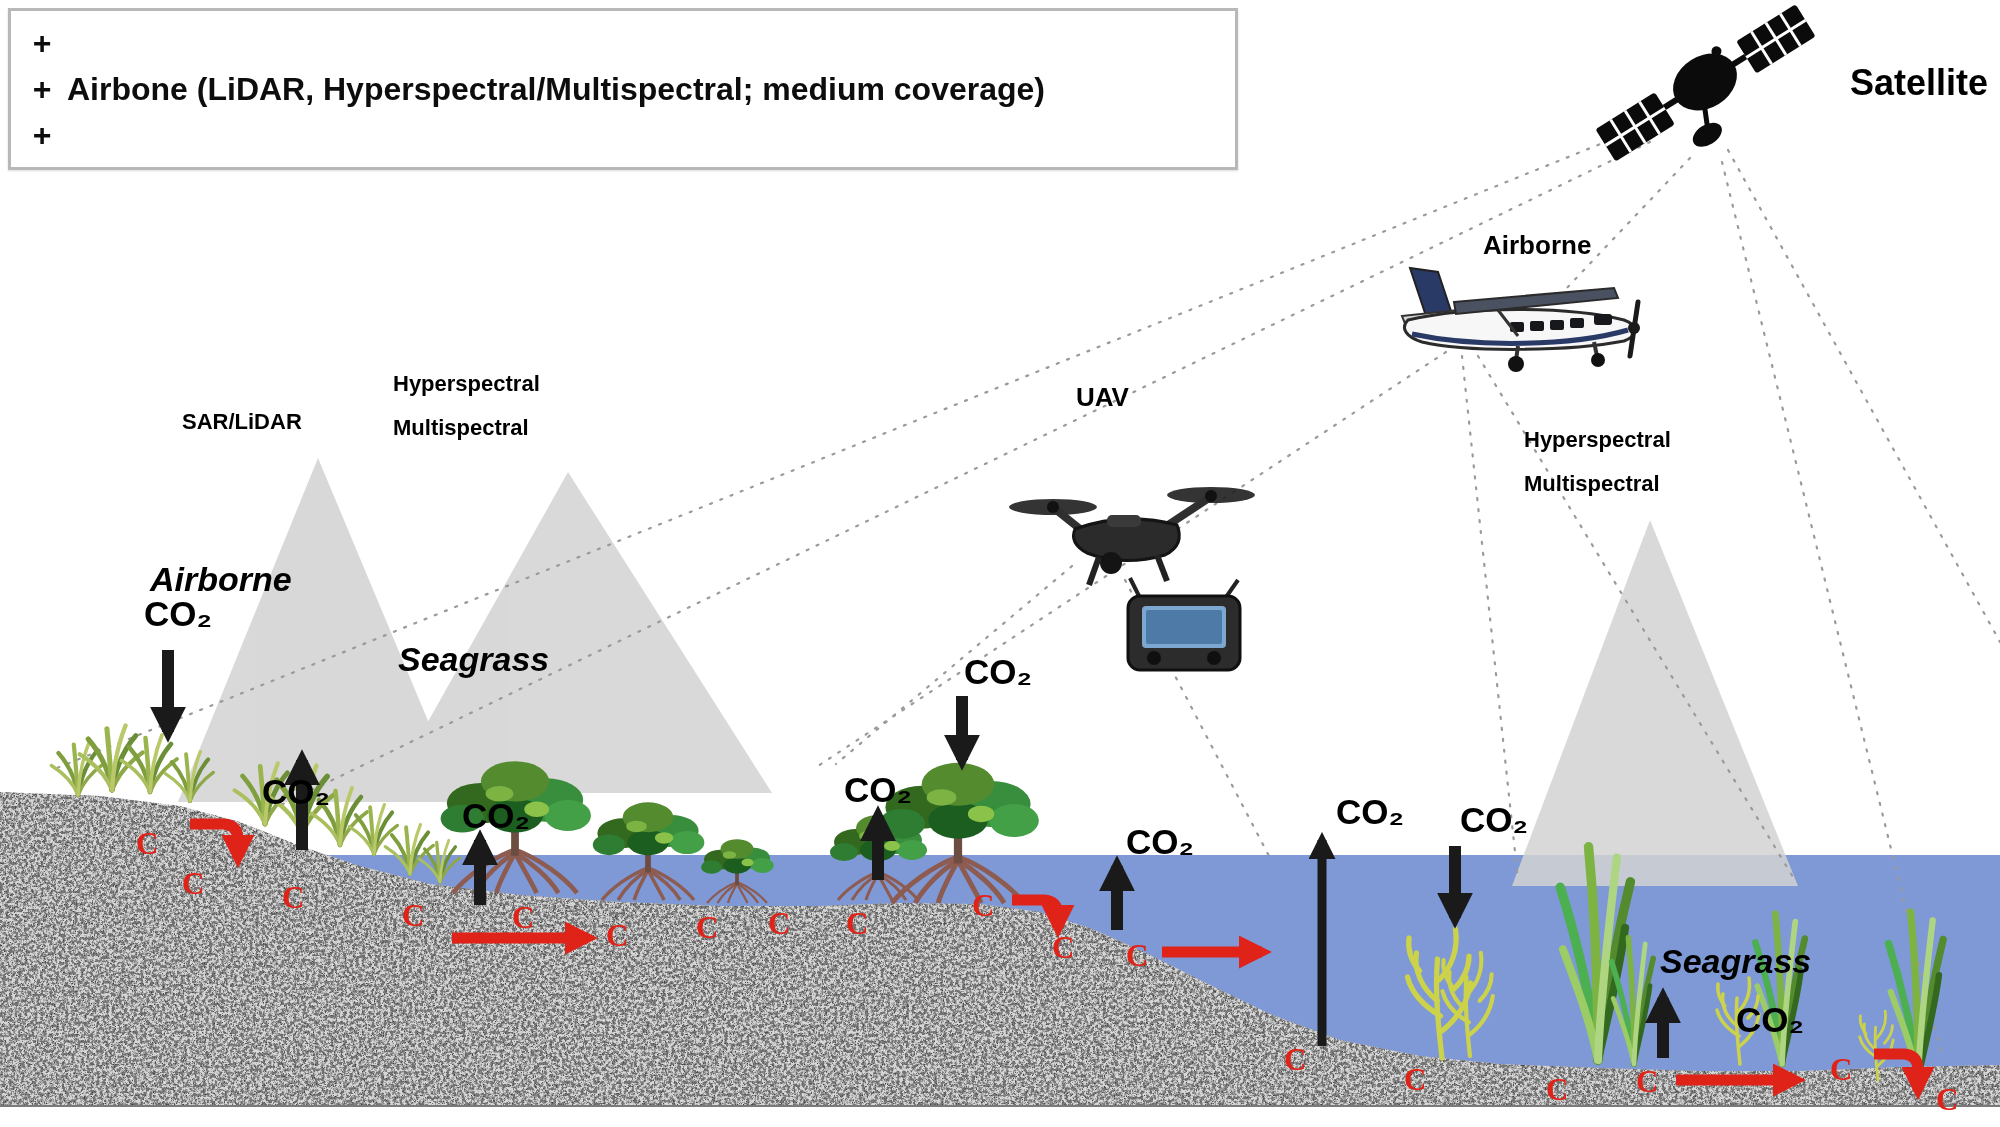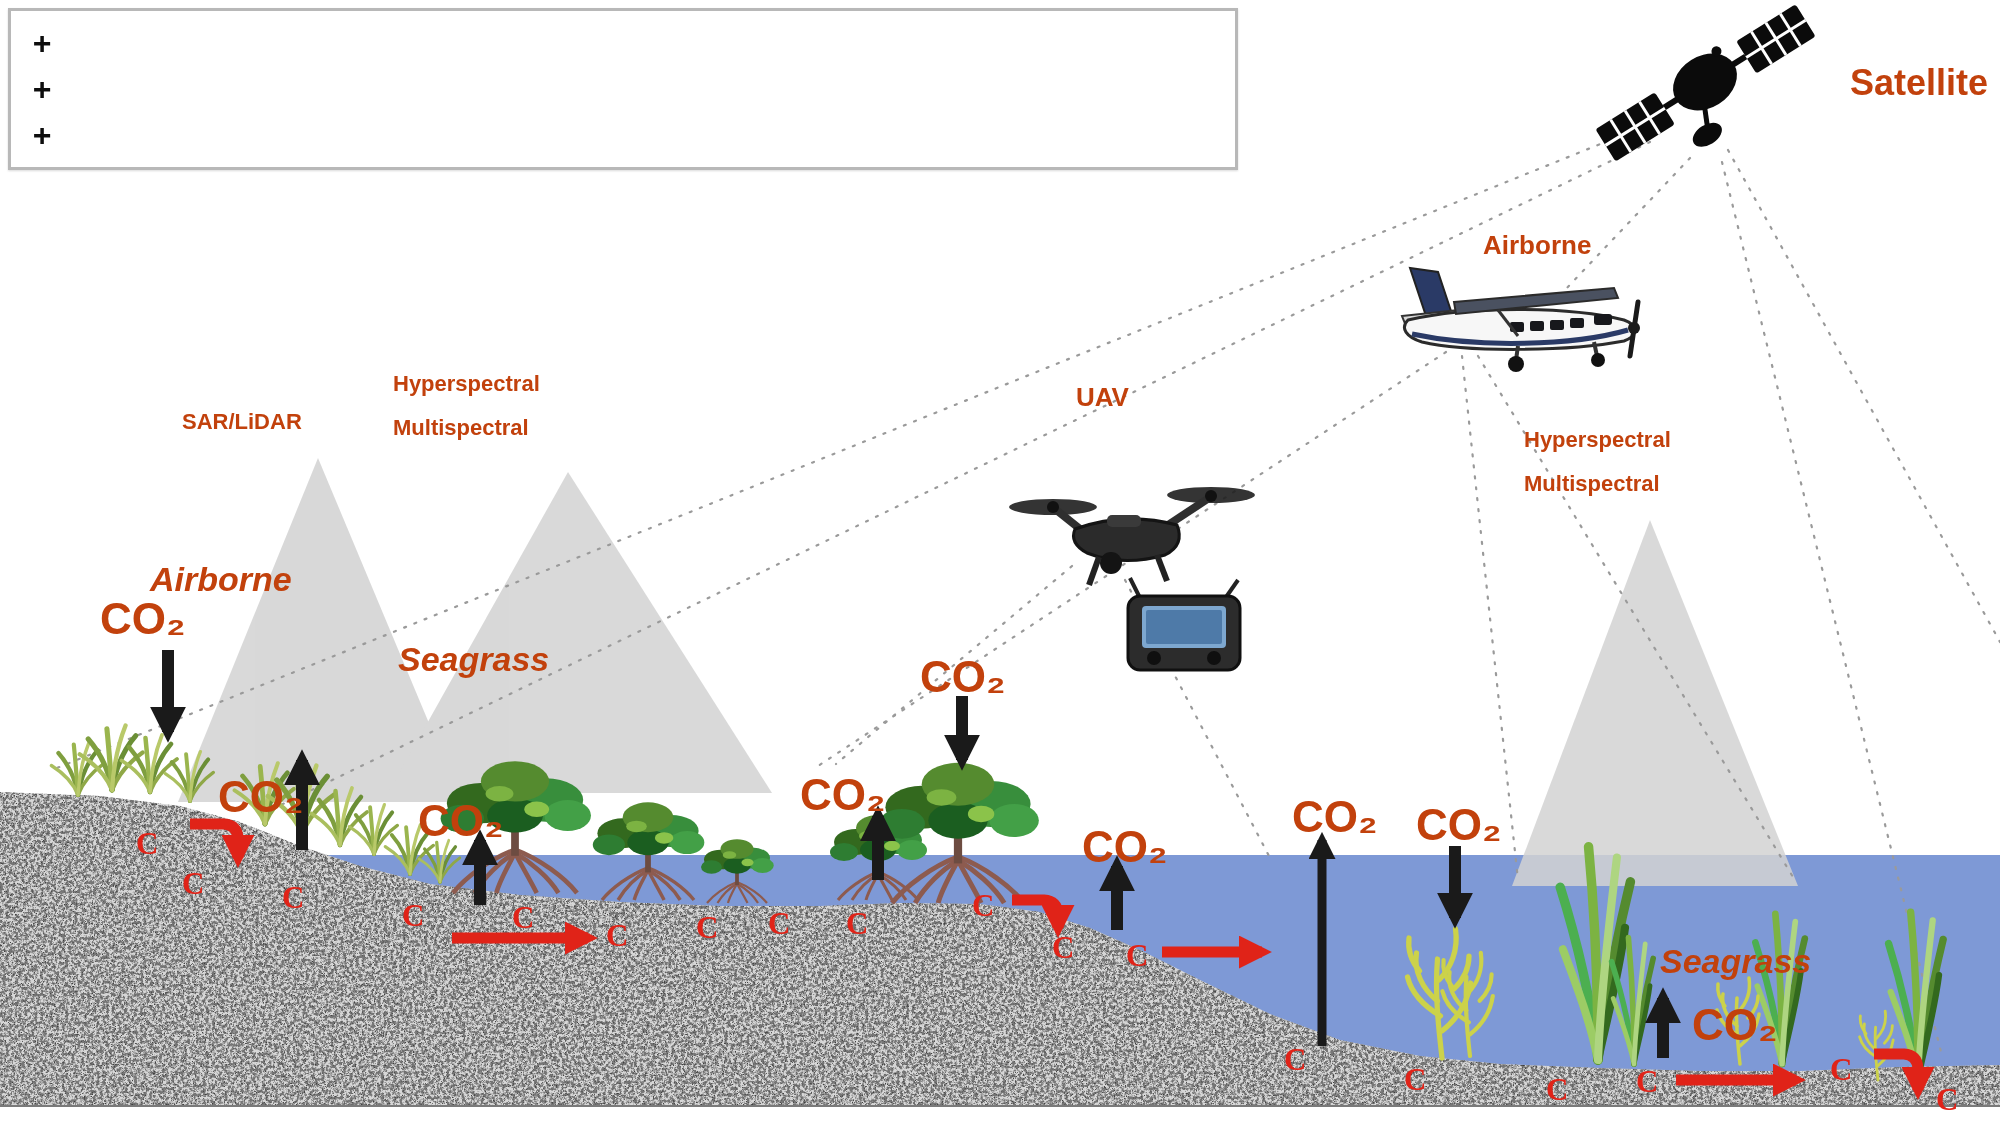--- a/index.html
+++ b/index.html
@@ -1,25 +1,25 @@
 <!DOCTYPE html>
 <html><head>
 <meta charset="utf-8">
 <style>
   * { margin:0; padding:0; box-sizing:border-box; }
   html,body { background:#ffffff; }
   body { font-family:"Liberation Sans", sans-serif; }
   .stage { position:relative; width:2000px; height:1127px; background:#ffffff; overflow:hidden; }
   .stage svg.scene { position:absolute; left:0; top:0; width:2000px; height:1127px; }
 
-  .lbl { position:absolute; color:#c2410c; font-weight:bold; white-space:nowrap; }
+  .lbl { position:absolute; color:#000000; font-weight:bold; white-space:nowrap; }
   .platform { font-size:26px; }
   .sensor { font-size:22px; line-height:44px; }
   .eco { font-size:34px; font-style:italic; }
-  .co2 { font-size:44px; }
+  .co2 { font-size:35px;margin-left:44px; }
   .carbon { font-family:"Liberation Serif", serif; font-size:31px; font-weight:bold; color:#e02318; }
 
   .legend { position:absolute; left:8px; top:8px; width:1230px; background:#ffffff;
             border:3px solid #b8b8b8; padding:10px 18px; display:flex; flex-direction:column; gap:2px;
             box-shadow:0 1px 2px rgba(0,0,0,.15); }
   .legend-row { display:flex; gap:12px; font-size:32px; font-weight:bold; line-height:44px; white-space:nowrap; color:#0d0d0d; }
   .legend-bullet { width:26px; text-align:center; }
 </style>
 </head>
 <body>
@@ -247,20 +247,21 @@
       <line x1="1663" y1="1058" x2="1663" y2="998" stroke-width="12" marker-end="url(#ahB)"></line>
     </g>
   </svg>
 
   <div class="legend">
     <div class="legend-row">
       <span class="legend-bullet">+</span>
     </div>
     <div class="legend-row">
       <span class="legend-bullet">+</span>
+      <span>Airbone (LiDAR, Hyperspectral/Multispectral; medium coverage)</span>
     </div>
     <div class="legend-row">
       <span class="legend-bullet">+</span>
     </div>
   </div>
 
   <span class="lbl platform" style="left:1850px;top:62px;font-size:36px">Satellite</span>
   <span class="lbl platform" style="left:1483px;top:230px">Airborne</span>
   <span class="lbl platform" style="left:1076px;top:382px">UAV</span>
 

